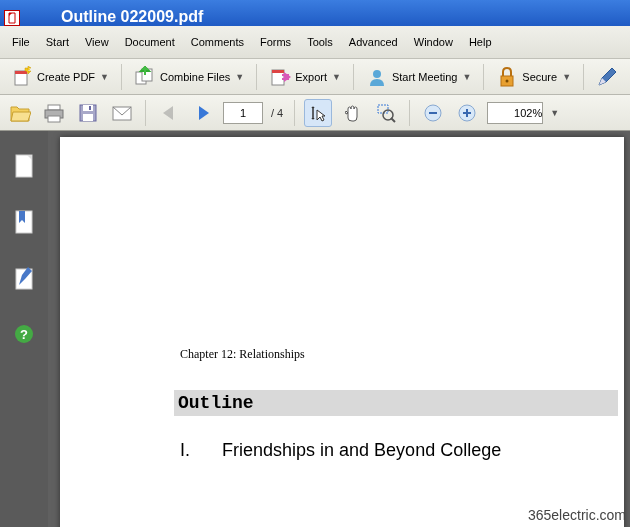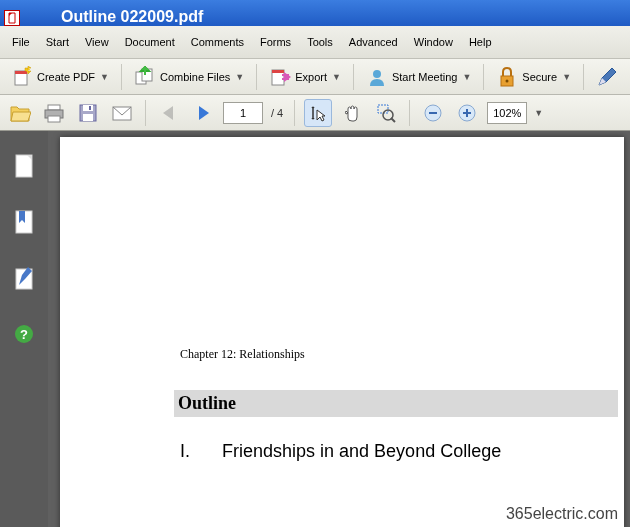--- a/index.html
+++ b/index.html
@@ -18,34 +18,34 @@
 .tb-btn { display: flex; align-items: center; gap: 4px; padding: 2px 4px; border: 1px solid transparent; border-radius: 3px; cursor: default; }
 .tb-sep { width: 1px; height: 26px; background: #c8c8c0; margin: 0 3px; }
 .dd { font-size: 9px; color: #555; margin-left: 1px; }
 .icon-box { width: 22px; height: 22px; display: flex; align-items: center; justify-content: center; }
 
 .toolbar-nav { height: 36px; background: linear-gradient(to bottom, #f4f4ee, #e6e6de); border-bottom: 1px solid #9a9a92; display: flex; align-items: center; padding: 0 6px; gap: 6px; font-size: 11px; }
 .nav-btn { width: 28px; height: 28px; display: flex; align-items: center; justify-content: center; border: 1px solid transparent; border-radius: 3px; cursor: default; }
 .nav-btn.disabled { opacity: 0.45; }
 .page-field { width: 40px; height: 22px; border: 1px solid #a0a098; background: #fff; text-align: center; font-size: 11px; }
 .page-total { font-size: 11px; color: #333; margin: 0 2px; }
-.zoom-field { width: 40px; height: 22px; border: 1px solid #a0a098; background: #fff; text-align: center; font-size: 11px; }
+.zoom-field { width: 56px; height: 22px; border: 1px solid #a0a098; background: #fff; text-align: right; font-size: 11px; }
 .selected-tool { border: 1px solid #9ab8dc; background: #d6e6f8; }
 
 .workspace { display: flex; height: calc(527px - 26px - 22px - 36px - 36px); }
 .sidepanel { width: 48px; background: #5a5a5a; display: flex; flex-direction: column; align-items: center; padding-top: 20px; gap: 26px; }
 .side-btn { width: 30px; height: 30px; display: flex; align-items: center; justify-content: center; cursor: default; }
 
 .docview { flex: 1; background: #606060; padding: 6px 6px 0 12px; overflow: hidden; }
 .page { width: 100%; height: 100%; background: #fff; box-shadow: 0 0 6px rgba(0,0,0,0.5); padding: 210px 12px 0 120px; }
 .chapter { font-family: 'Times New Roman', serif; font-size: 12px; margin-bottom: 28px; }
-.outline-bar { background: #d9d9d9; font-family: Liberation Serif, serif; font-weight: bold; font-size: 18px; padding: 3px 4px; margin: 0 -6px 24px -6px; }
+.outline-bar { background: #d9d9d9; font-family: Liberation Mono, monospace; font-weight: bold; font-size: 18px; padding: 3px 4px; margin: 0 -6px 24px -6px; }
 .item-row { font-family: 'Times New Roman', serif; font-size: 18px; display: flex; gap: 32px; }
 
-.watermark { position: absolute; bottom: 4px; right: 12px; font-size: 16px; color: #444; }
+.watermark { position: absolute; bottom: 4px; right: 4px; font-size: 14px; color: #444; }
 </style>
 </head>
 <body>
 
 <div class="titlebar">
   <div class="app-icon">
     <svg viewBox="0 0 12 12">
         <path d="M3 1 L9 1 L9 11 L3 11 Z" fill="#fff" stroke="#c00" stroke-width="1"></path>
         <path d="M3 1 L6 1 L3 4 Z" fill="#c00"></path>
       </svg>

